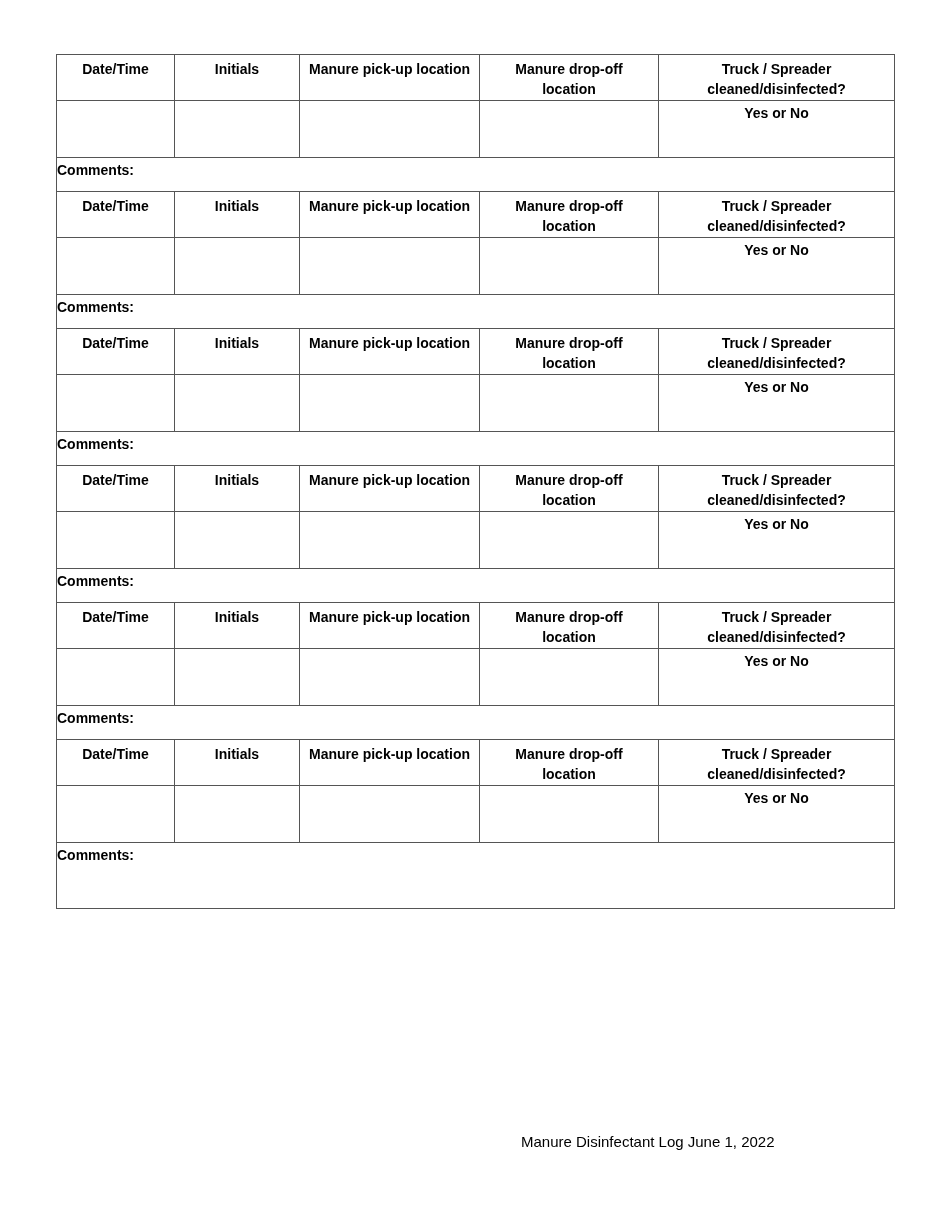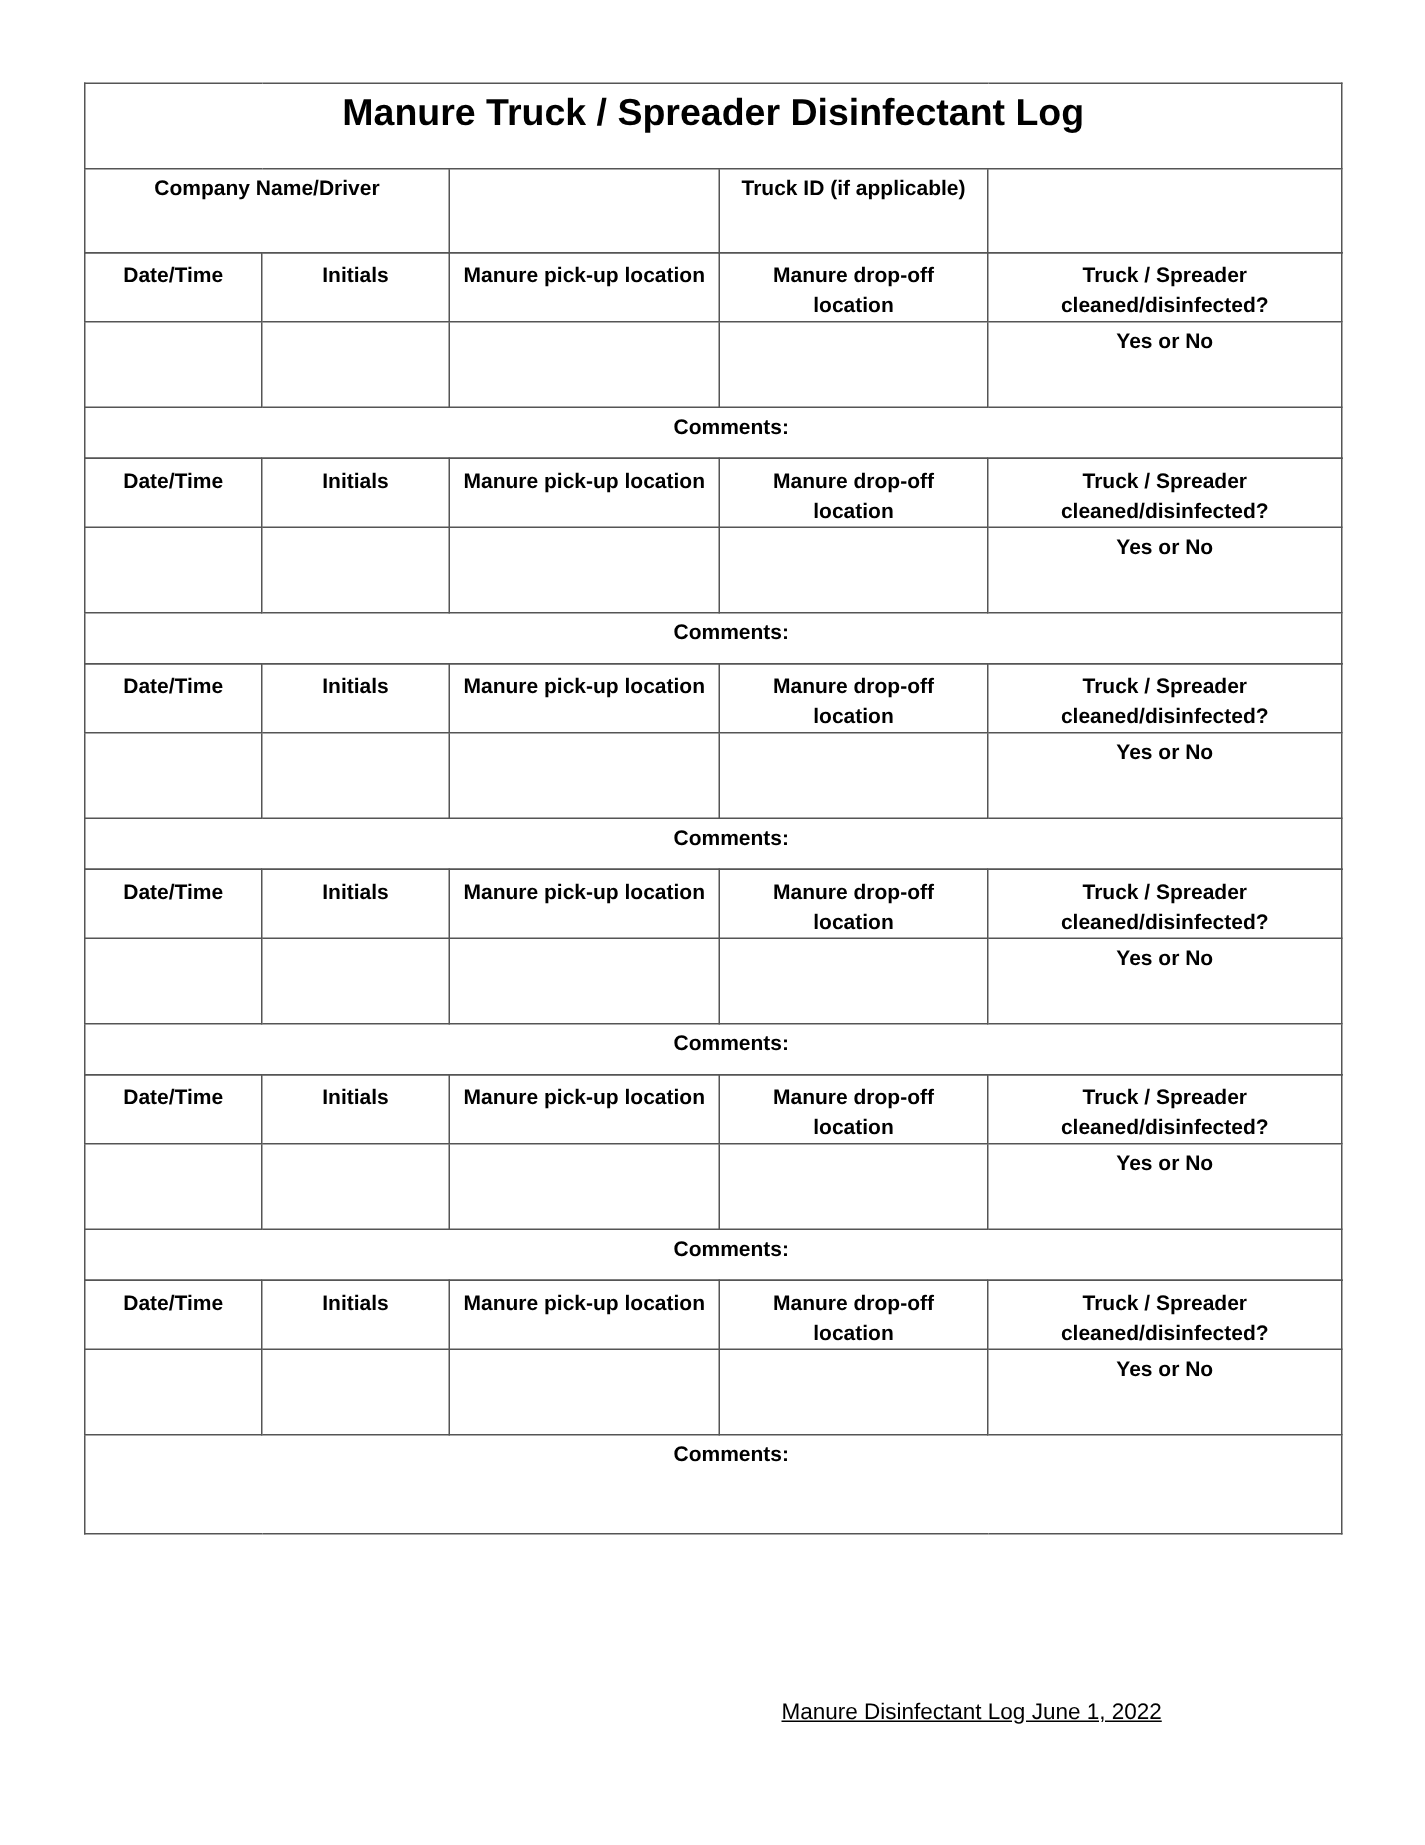--- a/index.html
+++ b/index.html
@@ -4,48 +4,28 @@
 <style>
   html, body { margin: 0; padding: 0; background: #ffffff; }
   body { width: 950px; height: 1230px; position: relative; font-family: "Liberation Sans", "DejaVu Sans", sans-serif; color: #000; }
   .sheet { position: absolute; left: 56px; top: 55px; width: 838px; }
   table { border-collapse: collapse; width: 838px; table-layout: fixed; }
   td { border: 1px solid #555; vertical-align: top; padding: 0; font-size: 14px; font-weight: bold; text-align: center; }
   .title { height: 56px; font-size: 25px; line-height: 38px; padding-top: 0; }
   .r-company td { height: 56px; padding-top: 4px; box-sizing: border-box; }
   .r-head td { height: 46px; padding-top: 4px; line-height: 20px; box-sizing: border-box; }
   .r-data td { height: 57px; padding-top: 4px; box-sizing: border-box; margin-top: 40px; }
-  .r-comments td { text-align: center; padding-left: 24px; padding-top: 4px; height: 34px; box-sizing: border-box; }
+  .r-comments td { text-align: left; padding-left: 0; padding-top: 4px; height: 34px; box-sizing: border-box; }
   .r-comments.last td { height: 66px; }
-  .footer { position: absolute; left: 521px; top: 1133px; font-size: 15px; font-weight: normal; text-decoration: underline; }
+  .footer { position: absolute; left: 521px; top: 1133px; font-size: 15px; font-weight: normal; }
 </style>
 </head>
 <body>
 
 <div class="sheet">
-<table>
-  <colgroup>
-        <col style="width:118px">
-        <col style="width:125px">
-        <col style="width:180px">
-        <col style="width:179px">
-        <col style="width:236px">
-      </colgroup>
-  <tbody>
-        <tr>
-          <td colspan="5" class="title">Manure Truck / Spreader Disinfectant Log</td>
-        </tr>
-  <tr class="r-company">
-    <td colspan="2">Company Name/Driver</td>
-    <td></td>
-    <td>Truck ID (if applicable)</td>
-    <td></td>
-  </tr>
-</tbody>
-    </table>
 <div id="entries">
 <table style="margin-top:-1px">
   <colgroup>
           <col style="width:118px">
           <col style="width:125px">
           <col style="width:180px">
           <col style="width:179px">
           <col style="width:236px">
         </colgroup>
   <tbody>

